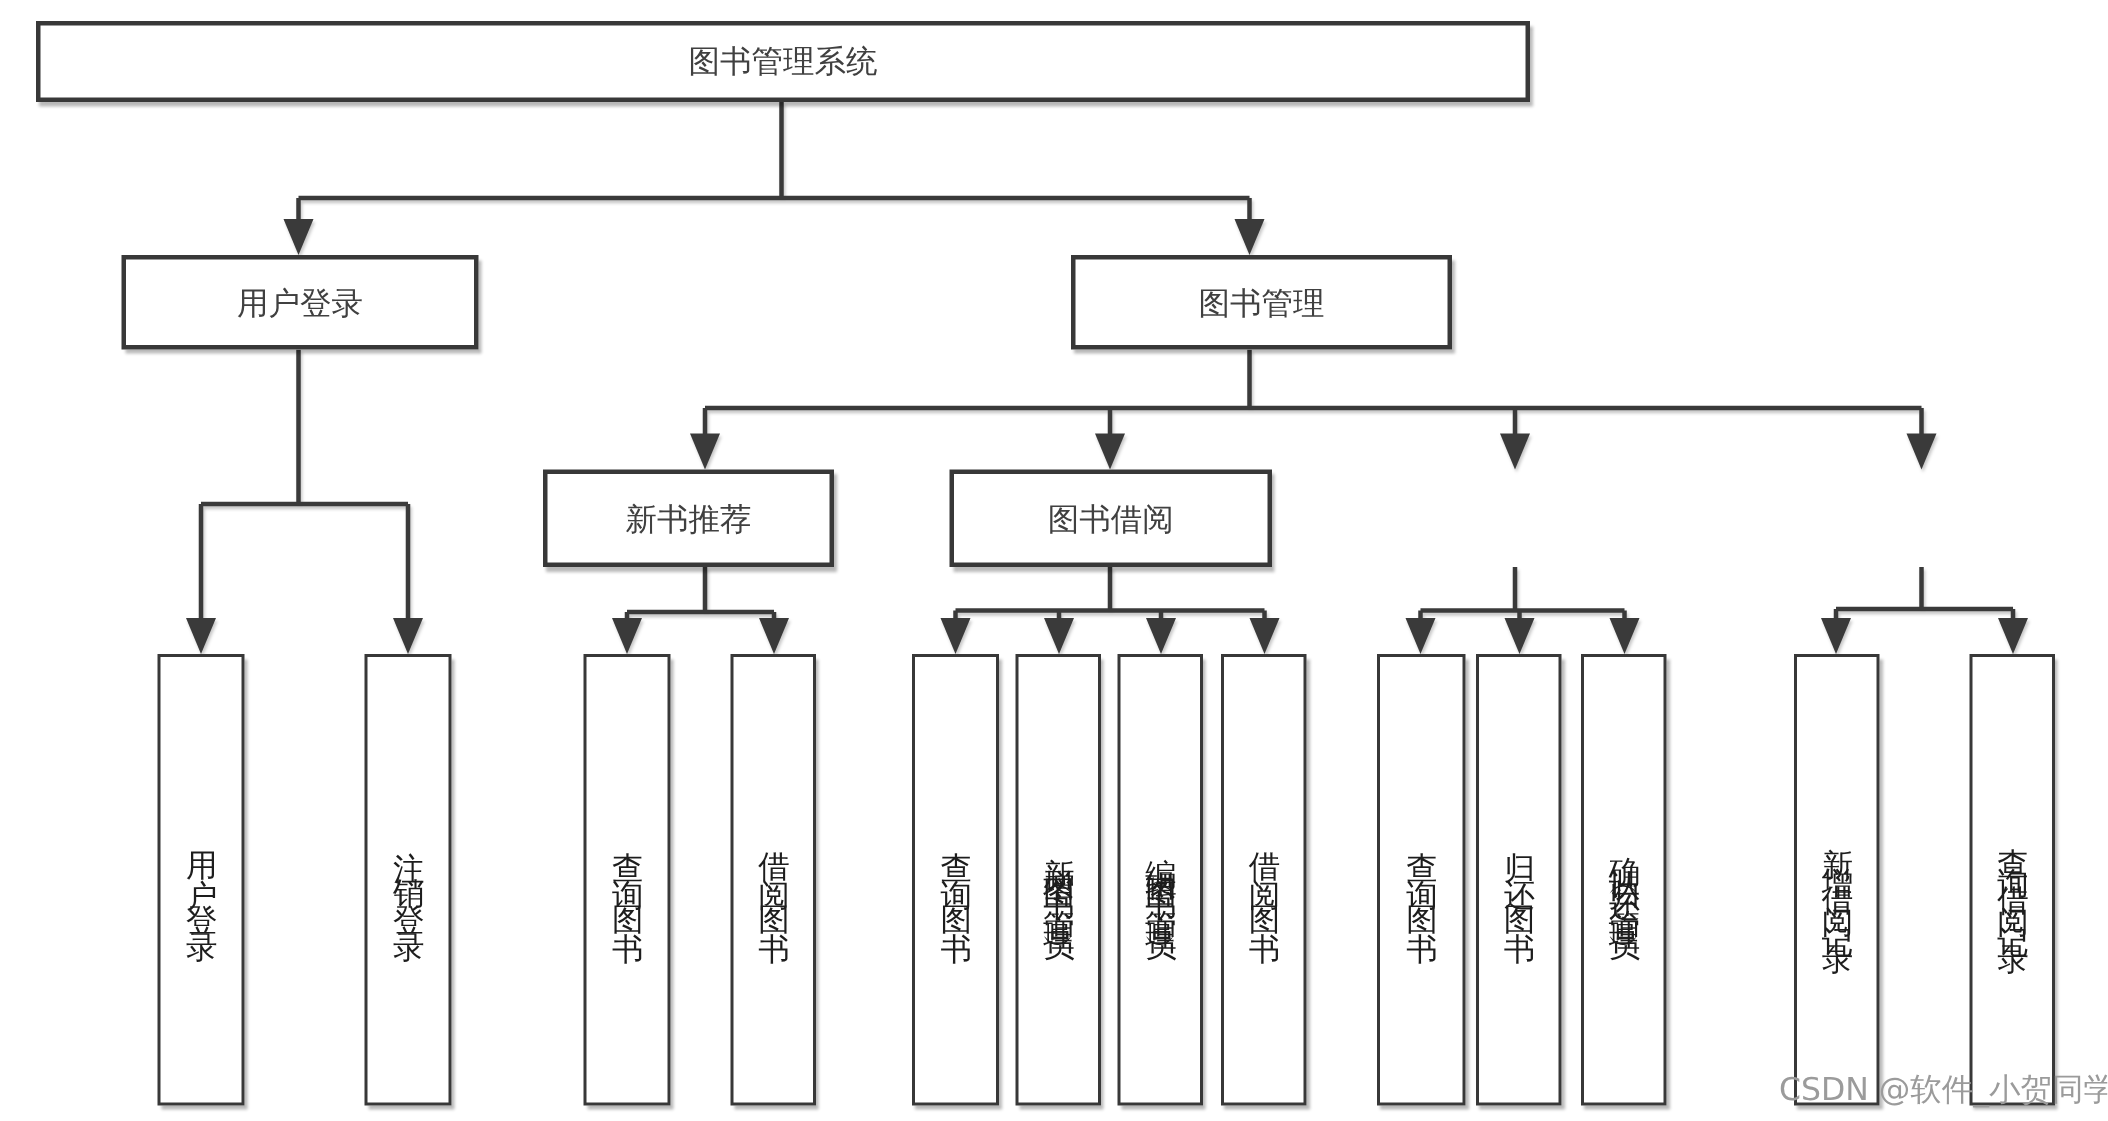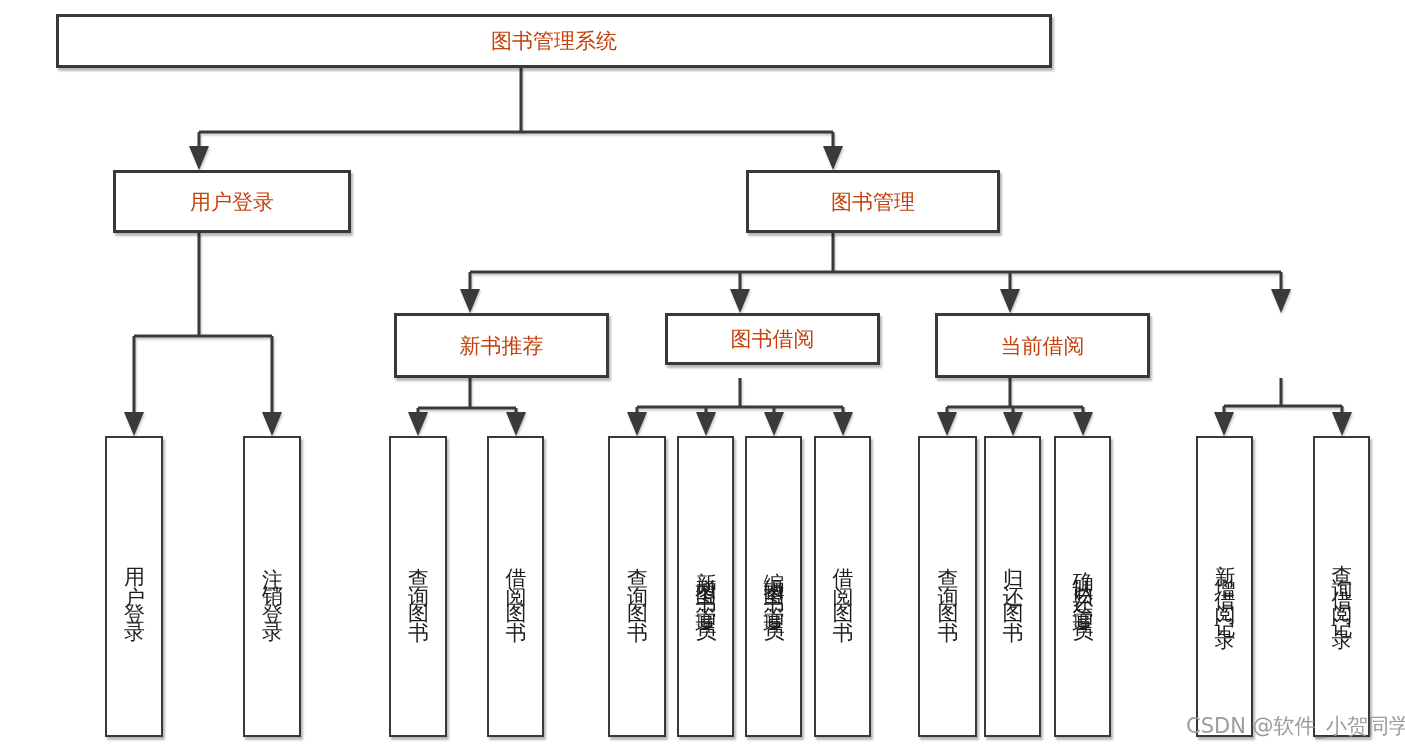--- a/index.html
+++ b/index.html
@@ -32,23 +32,22 @@
   .hbox {
     position: absolute;
     background: #ffffff;
     border: 3px solid #383838;
     box-shadow: 2px 3px 2px rgba(0,0,0,0.28);
     display: flex;
     align-items: center;
     justify-content: center;
     box-sizing: border-box;
     font-size: 21px;
-    color: #c2410c;
+    color: #404040;
     white-space: nowrap;
-    margin-left: 32px;
   }
   .vbox {
     position: absolute;
     background: #ffffff;
     border: 2.5px solid #383838;
     box-shadow: 2px 3px 2px rgba(0,0,0,0.28);
     display: flex;
     align-items: center;
     justify-content: center;
     box-sizing: border-box;
@@ -161,28 +160,25 @@
     <span>图书管理系统</span>
   </div>
 
   <div class="hbox" style="left:81px; top:170px; width:238px; height:63px">
     <span>用户登录</span>
   </div>
   <div class="hbox" style="left:714px; top:170px; width:254px; height:63px">
     <span>图书管理</span>
   </div>
 
-  <div class="hbox" style="left:362px; top:313px; width:215px; height:65px">
+  <div class="hbox" style="left:362px; top:313px; width:194px; height:65px">
     <span>新书推荐</span>
   </div>
-  <div class="hbox" style="left:633px; top:313px; width:215px; height:52px">
+  <div class="hbox" style="left:633px; top:313px; width:215px; height:65px">
     <span>图书借阅</span>
-  </div>
-  <div class="hbox" style="left:903px; top:313px; width:215px; height:65px">
-    <span>当前借阅</span>
   </div>
 
   <div class="vbox" style="left:105px">
     <span class="vlabel ls4">用户登录</span>
   </div>
   <div class="vbox" style="left:243px">
     <span class="vlabel ls4">注销登录</span>
   </div>
 
   <div class="vbox" style="left:389px">

